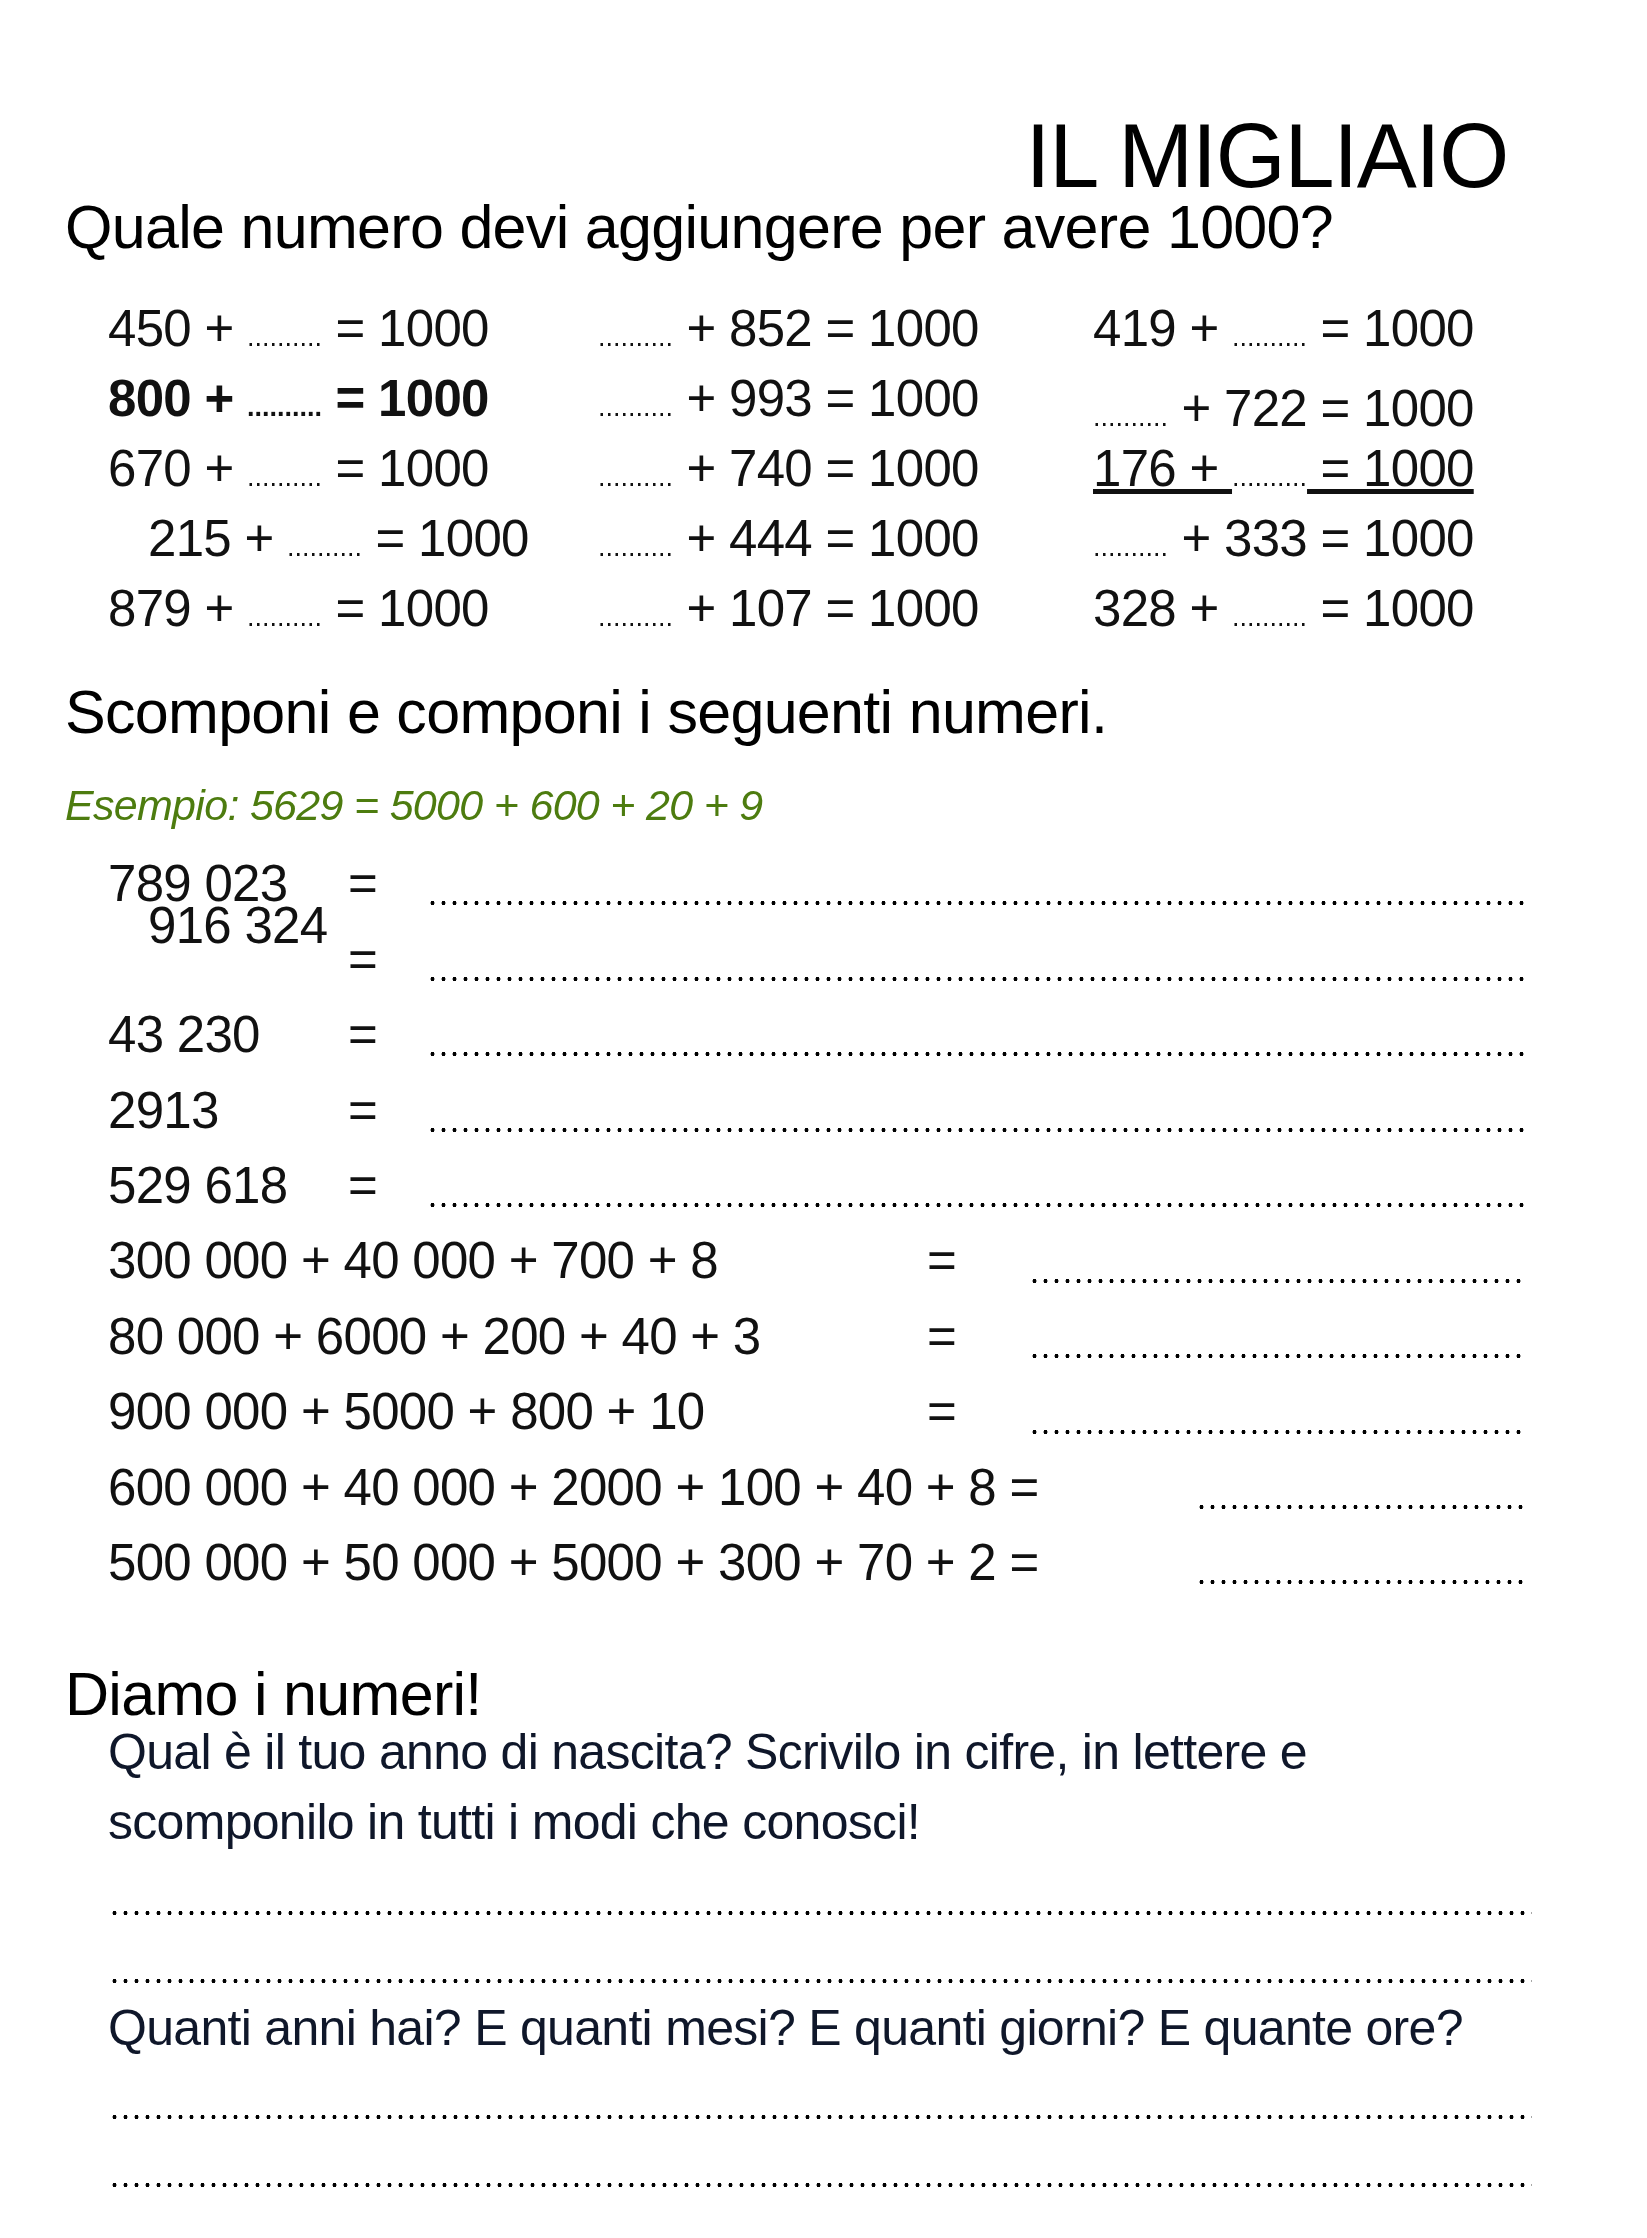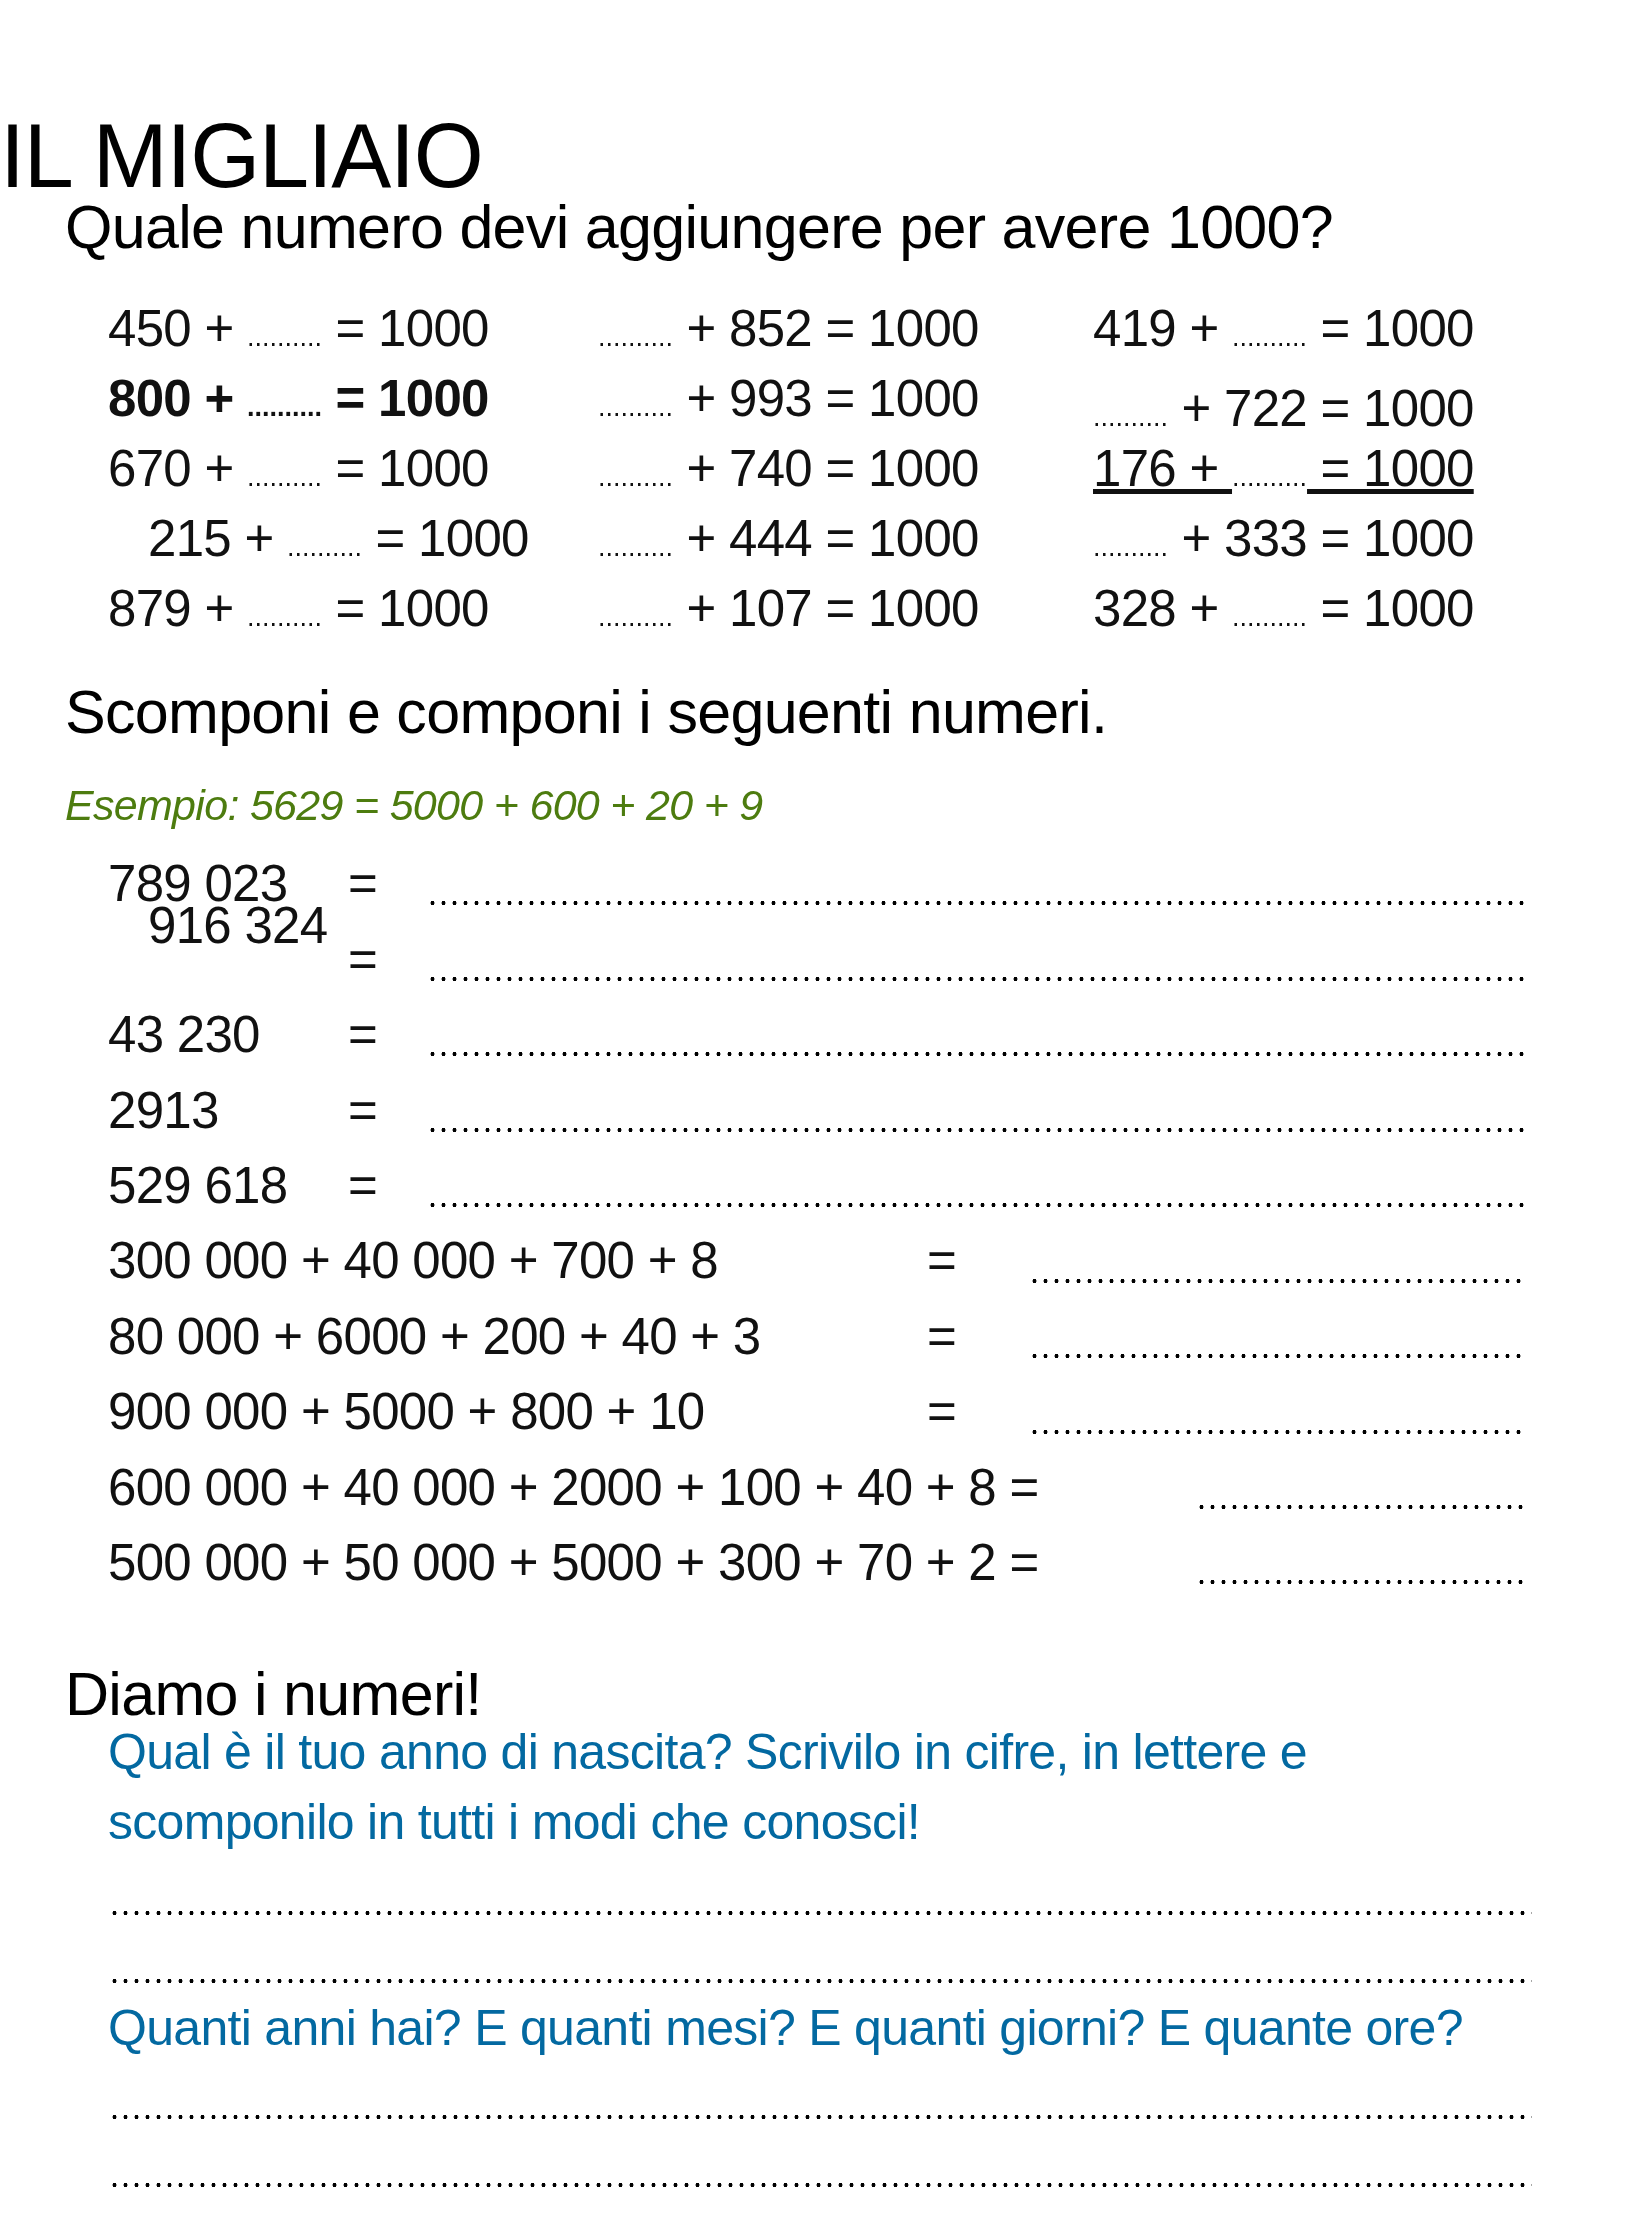--- a/index.html
+++ b/index.html
@@ -3,21 +3,21 @@
   <meta charset="utf-8">
   <style>
     html, body { margin: 0; padding: 0; background: #ffffff; }
     body {
       width: 1648px; height: 2239px; position: relative; overflow: hidden;
       font-family: "Liberation Sans", "DejaVu Sans", sans-serif;
       color: #111111;
     }
     .title {
       position: absolute; left: 0; width: 1508px; top: 42px;
-      text-align: left; font-size: 90px; line-height: 108px;
+      text-align: right; font-size: 90px; line-height: 108px;
       letter-spacing: -1.3px; font-weight: normal; color: #000;
     }
     .h2 {
       position: absolute; left: 65px; font-size: 61px; line-height: 74px;
       font-weight: normal; color: #000; letter-spacing: -0.7px; margin: 0;
     }
     .grid-cell {
       position: absolute; font-size: 51px; line-height: 67px; white-space: nowrap;
       letter-spacing: -0.7px;
     }
@@ -33,21 +33,21 @@
       position: absolute; font-size: 51px; line-height: 67px; white-space: nowrap;
       letter-spacing: -0.7px;
     }
     .dotline {
       position: absolute; height: 4px;
       background-image: radial-gradient(circle, #000 1.8px, transparent 2.2px);
       background-size: 11px 4px; background-repeat: repeat-x;
     }
     .para {
       position: absolute; left: 108px; font-size: 50px; line-height: 70px;
-      color: #0369a1; letter-spacing: -0.7px;
+      color: #0f172a; letter-spacing: -0.7px;
     }
   </style>
 </head>
 <body>
 
 <h1 class="title">IL MIGLIAIO</h1>
 
 <h2 class="h2" style="top:190px;">Quale numero devi aggiungere per avere 1000?</h2>
 
 <div id="grid">

